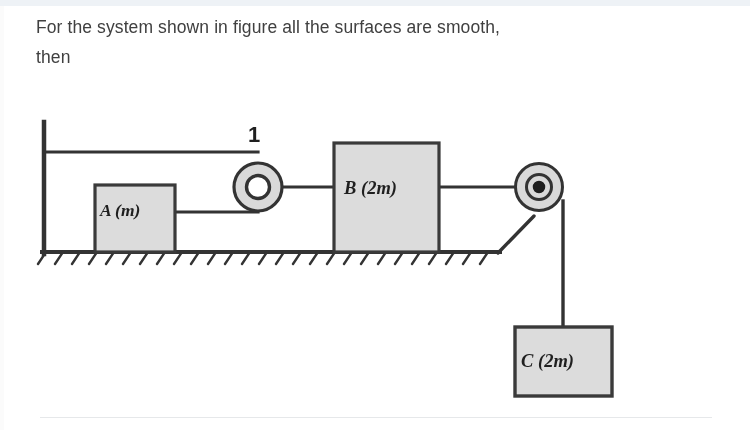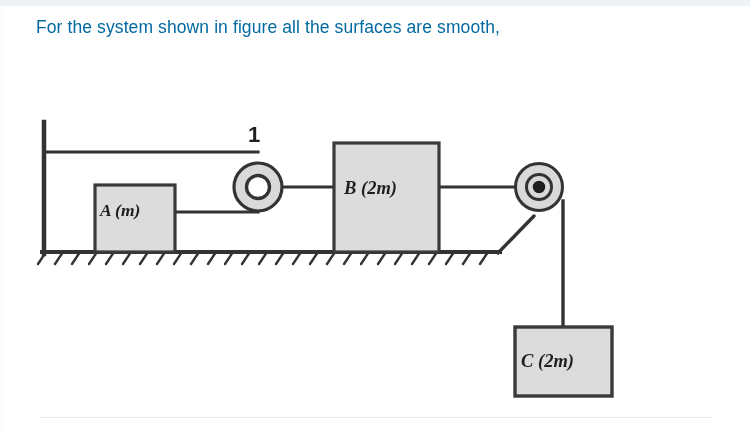--- a/index.html
+++ b/index.html
@@ -28,21 +28,21 @@
     height: 424px;
     background: #fbfbfb;
   }
   #question-text {
     position: absolute;
     left: 36px;
     top: 12px;
     width: 690px;
     font-size: 17.5px;
     line-height: 30px;
-    color: #0369a1;
+    color: #404040;
     letter-spacing: 0.1px;
   }
   #question-text div {
     white-space: nowrap;
   }
   #figure {
     position: absolute;
     left: 0;
     top: 104px;
     width: 750px;
@@ -63,20 +63,21 @@
   }
 </style>
 </head>
 <body>
 
 <div id="top-strip"></div>
 <div id="left-edge"></div>
 
 <div id="question-text">
   <div>For the system shown in figure all the surfaces are smooth,</div>
+  <div>then</div>
 </div>
 
 <div id="figure">
   <svg width="750" height="300" viewBox="0 0 750 300" xmlns="http://www.w3.org/2000/svg">
 
     <g>
       <line x1="44" y1="18" x2="44" y2="150" stroke="#333333" stroke-width="4.5" stroke-linecap="square"></line>
     </g>
 
     <g>

